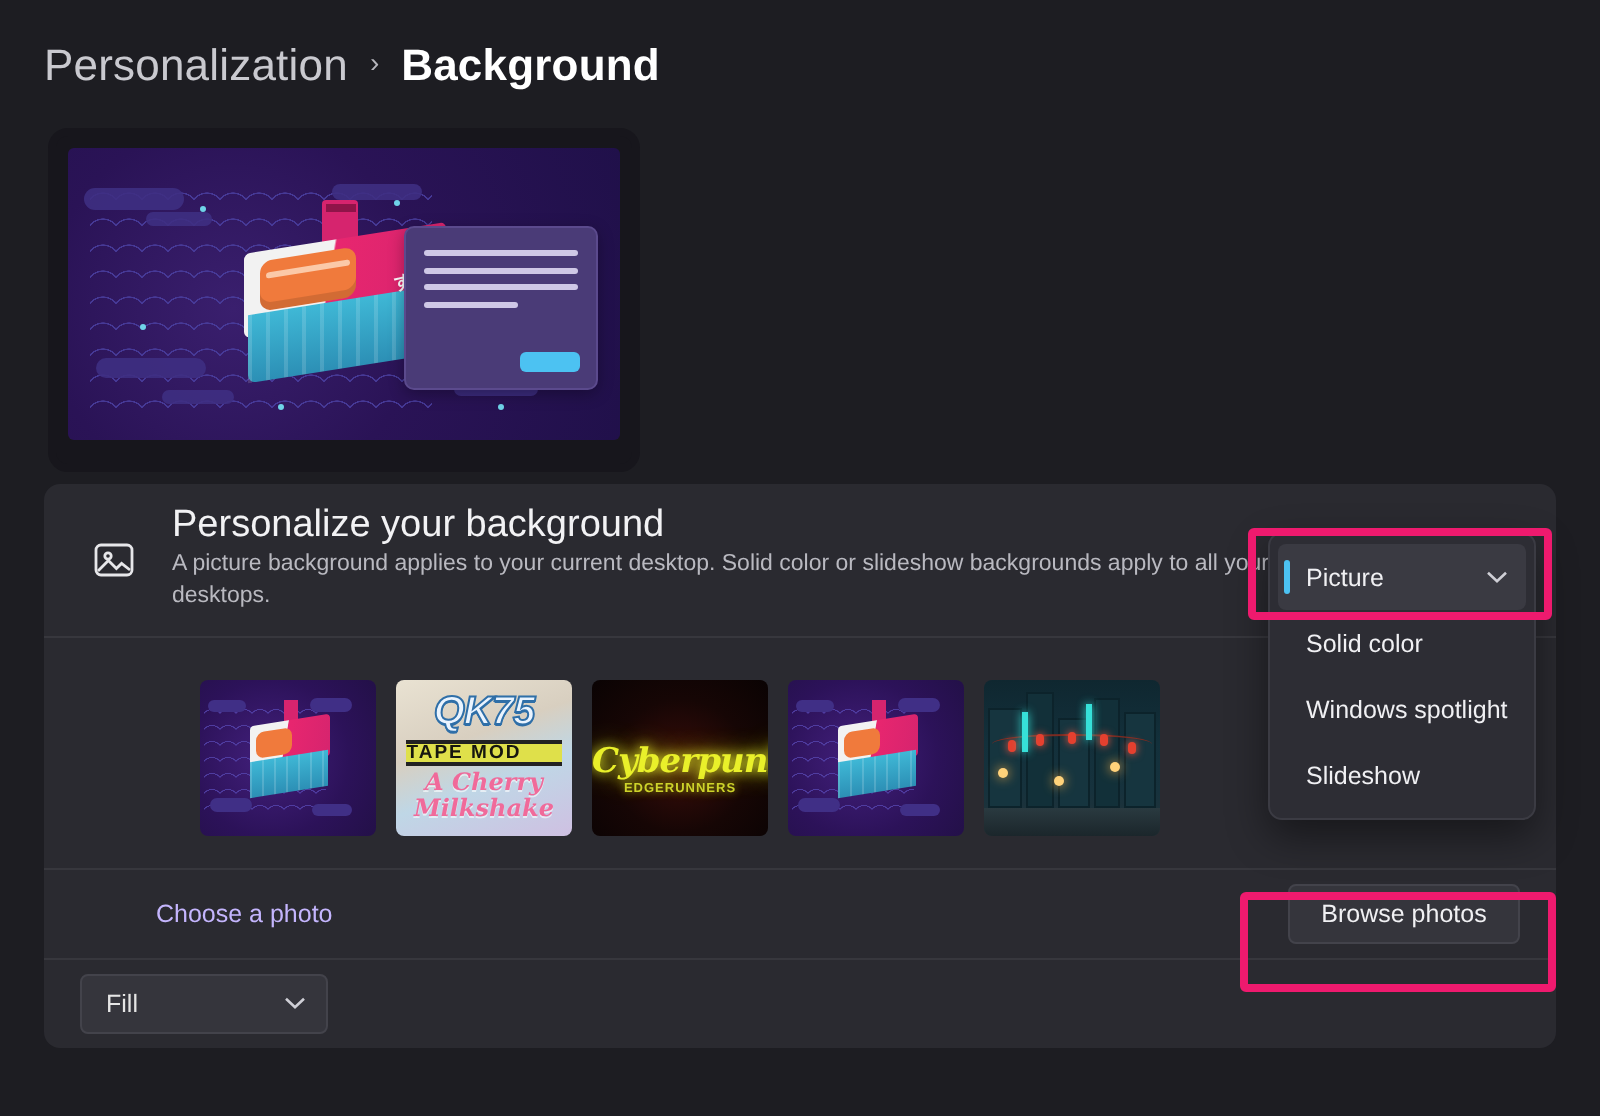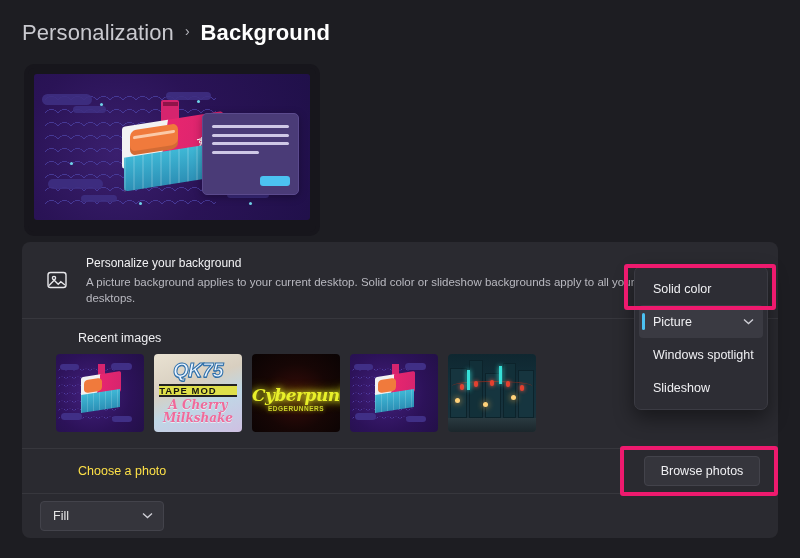--- a/index.html
+++ b/index.html
@@ -125,26 +125,26 @@
   .row { position: relative; display: flex; align-items: center; padding: 0 18px; }
   .row + .row { border-top: 1px solid #37373d; }
 
   .row-personalize { min-height: 66px; padding-top: 12px; padding-bottom: 12px; }
   .pic-icon {
     width: 34px; height: 34px; flex: 0 0 34px;
     display: flex; align-items: center; justify-content: center;
     color: #e7e7ea;
   }
   .texts { margin-left: 12px; max-width: 560px; }
-  .row-title { font-size: 12px; color: #f2f2f4; line-height: 18px; }
+  .row-title { font-size: 19px; color: #f2f2f4; line-height: 18px; }
   .row-desc { font-size: 11.5px; color: #b9b9c0; line-height: 16px; margin-top: 2px; }
 
   .row-recent { display: block; padding: 12px 18px 16px 18px; }
   .recent-label { font-size: 12.5px; color: #eeeef1; margin-left: 38px; }
-  .thumbs { display: flex; gap: 10px; margin-top: 9px; margin-left: 16px; }
+  .thumbs { display: flex; gap: 10px; margin-top: 9px; margin-left: 60px; }
   .thumb {
     width: 88px; height: 78px; border-radius: 4px; overflow: hidden;
     position: relative; background: #222;
   }
 
   
   .t-sushi {
     background: radial-gradient(circle at 40% 50%, #43207d 0%, #2c1259 60%, #231048 100%);
   }
   .t-sushi .mini-wave {
@@ -242,21 +242,21 @@
   .t-street .glow {
     position: absolute; width: 5px; height: 5px; border-radius: 50%;
     background: #ffd27a; box-shadow: 0 0 6px #ffb347;
   }
   .t-street .neon-v {
     position: absolute; width: 3px; background: #36e0d8; box-shadow: 0 0 5px #36e0d8;
   }
 
   
   .row-simple { height: 45px; justify-content: space-between; }
-  .simple-label { font-size: 12.5px; color: #fde047; margin-left: 38px; }
+  .simple-label { font-size: 12.5px; color: #c4b5fd; margin-left: 38px; }
 
   .btn {
     min-width: 116px; height: 30px; padding: 0 14px;
     background: #35353c; border: 1px solid #43434b; border-radius: 4px;
     color: #f0f0f3; font-size: 12.5px; font-family: inherit;
     display: flex; align-items: center; justify-content: center;
     cursor: pointer;
   }
   .combo {
     min-width: 124px; height: 30px; padding: 0 10px 0 12px;
@@ -350,21 +350,20 @@
           <path d="M4 17.5l5.2-5.2 4 4 2.6-2.6L20 17"></path>
         </svg>
       </div>
       <div class="texts">
         <div class="row-title">Personalize your background</div>
         <div class="row-desc">A picture background applies to your current desktop. Solid color or slideshow backgrounds apply to all your desktops.</div>
       </div>
     </div>
 
     <div class="row row-recent">
-      <div class="recent-label">Recent images</div>
       <div class="thumbs">
 
         <div class="thumb t-sushi">
           <div class="mini-wave"></div>
           <div class="mini-cloud mc1"></div>
           <div class="mini-cloud mc2"></div>
           <div class="mini-cloud mc3"></div>
           <div class="mini-cloud mc4"></div>
           <div class="mini-key">
             <div class="mk-stem"></div>
@@ -437,32 +436,32 @@
           <svg width="11" height="7" viewBox="0 0 11 7" fill="none" stroke="currentColor" stroke-width="1.3">
               <path d="M1 1.4L5.5 5.6 10 1.4"></path>
             </svg>
         </span>
       </div>
     </div>
 
   </div>
 
   <div class="flyout">
-    <div class="fly-item">
-      <span>Solid color</span>
-    </div>
     <div class="fly-item selected">
       <span>Picture</span>
       <span class="fly-chev">
         <svg width="11" height="7" viewBox="0 0 11 7" fill="none" stroke="currentColor" stroke-width="1.3">
             <path d="M1 1.4L5.5 5.6 10 1.4"></path>
           </svg>
       </span>
     </div>
     <div class="fly-item">
+      <span>Solid color</span>
+    </div>
+    <div class="fly-item">
       <span>Windows spotlight</span>
     </div>
     <div class="fly-item">
       <span>Slideshow</span>
     </div>
   </div>
 
   <div class="hl hl-picture"></div>
   <div class="hl hl-browse"></div>
 

